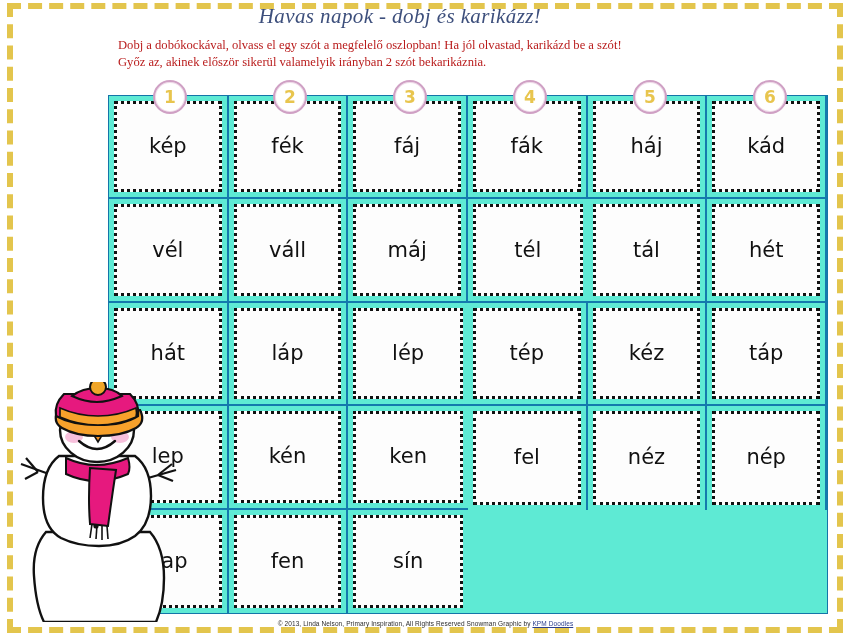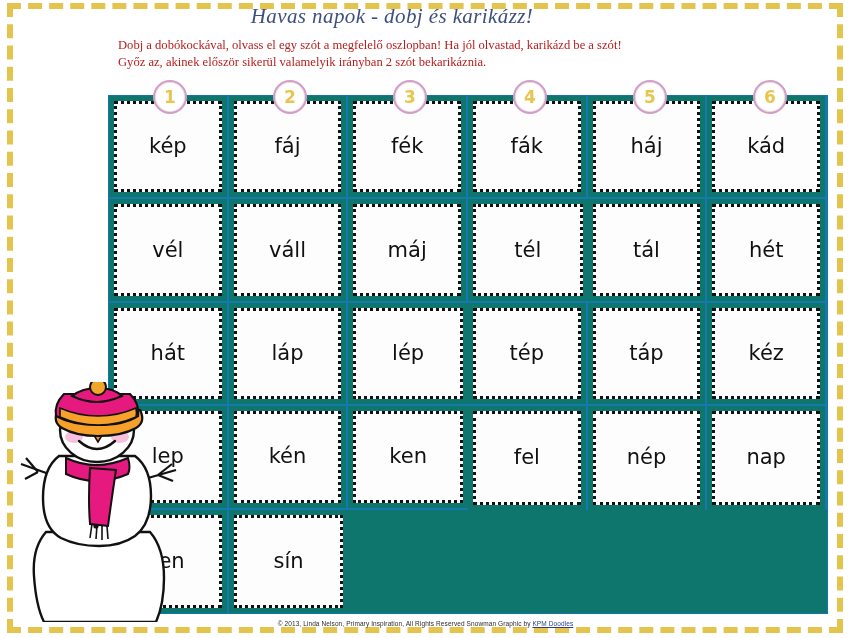--- a/index.html
+++ b/index.html
@@ -38,21 +38,21 @@
     height: 618px;
     border: 2px solid #ffffff;
     box-sizing: border-box;
     pointer-events: none;
     z-index: 2;
   }
 
   
   .title {
     position: absolute;
-    left: 0;
+    left: 8px;
     top: 4px;
     width: 784px;
     text-align: center;
     font-family: "Liberation Serif", serif;
     font-style: italic;
     font-size: 21px;
     color: #3d4f7c;
     letter-spacing: 0.4px;
     z-index: 5;
   }
@@ -81,21 +81,21 @@
   }
   .instructions div { white-space: nowrap; }
 
   
   .grid-wrap {
     position: absolute;
     left: 108px;
     top: 95px;
     width: 720px;
     height: 519px;
-    background: #0f766e;
+    background: #5eead4;
     border: 1px solid #1475a8;
     box-sizing: border-box;
     display: grid;
     grid-template-columns: repeat(6, 1fr);
     grid-template-rows: repeat(5, 1fr);
     z-index: 4;
   }
   .cell {
     position: relative;
     box-sizing: border-box;
@@ -188,30 +188,30 @@
   </div>
 
   <div class="grid-wrap" id="grid">
       <div class="cell">
         <div class="card">
           <span class="word">kép</span>
         </div>
       </div>
       <div class="cell">
         <div class="card">
+          <span class="word">fék</span>
+        </div>
+      </div>
+      <div class="cell">
+        <div class="card">
           <span class="word">fáj</span>
         </div>
       </div>
       <div class="cell">
         <div class="card">
-          <span class="word">fék</span>
-        </div>
-      </div>
-      <div class="cell">
-        <div class="card">
           <span class="word">fák</span>
         </div>
       </div>
       <div class="cell">
         <div class="card">
           <span class="word">háj</span>
         </div>
       </div>
       <div class="cell">
         <div class="card">
@@ -263,46 +263,51 @@
           <span class="word">lép</span>
         </div>
       </div>
       <div class="cell">
         <div class="card">
           <span class="word">tép</span>
         </div>
       </div>
       <div class="cell">
         <div class="card">
+          <span class="word">kéz</span>
+        </div>
+      </div>
+      <div class="cell">
+        <div class="card">
           <span class="word">táp</span>
         </div>
       </div>
       <div class="cell">
         <div class="card">
-          <span class="word">kéz</span>
-        </div>
-      </div>
-      <div class="cell">
-        <div class="card">
           <span class="word">lep</span>
         </div>
       </div>
       <div class="cell">
         <div class="card">
           <span class="word">kén</span>
         </div>
       </div>
       <div class="cell last-col">
         <div class="card">
           <span class="word">ken</span>
         </div>
       </div>
       <div class="cell last-row">
         <div class="card">
           <span class="word">fel</span>
+        </div>
+      </div>
+      <div class="cell last-row">
+        <div class="card">
+          <span class="word">néz</span>
         </div>
       </div>
       <div class="cell last-row">
         <div class="card">
           <span class="word">nép</span>
         </div>
       </div>
       <div class="cell last-row">
         <div class="card">
           <span class="word">nap</span>

